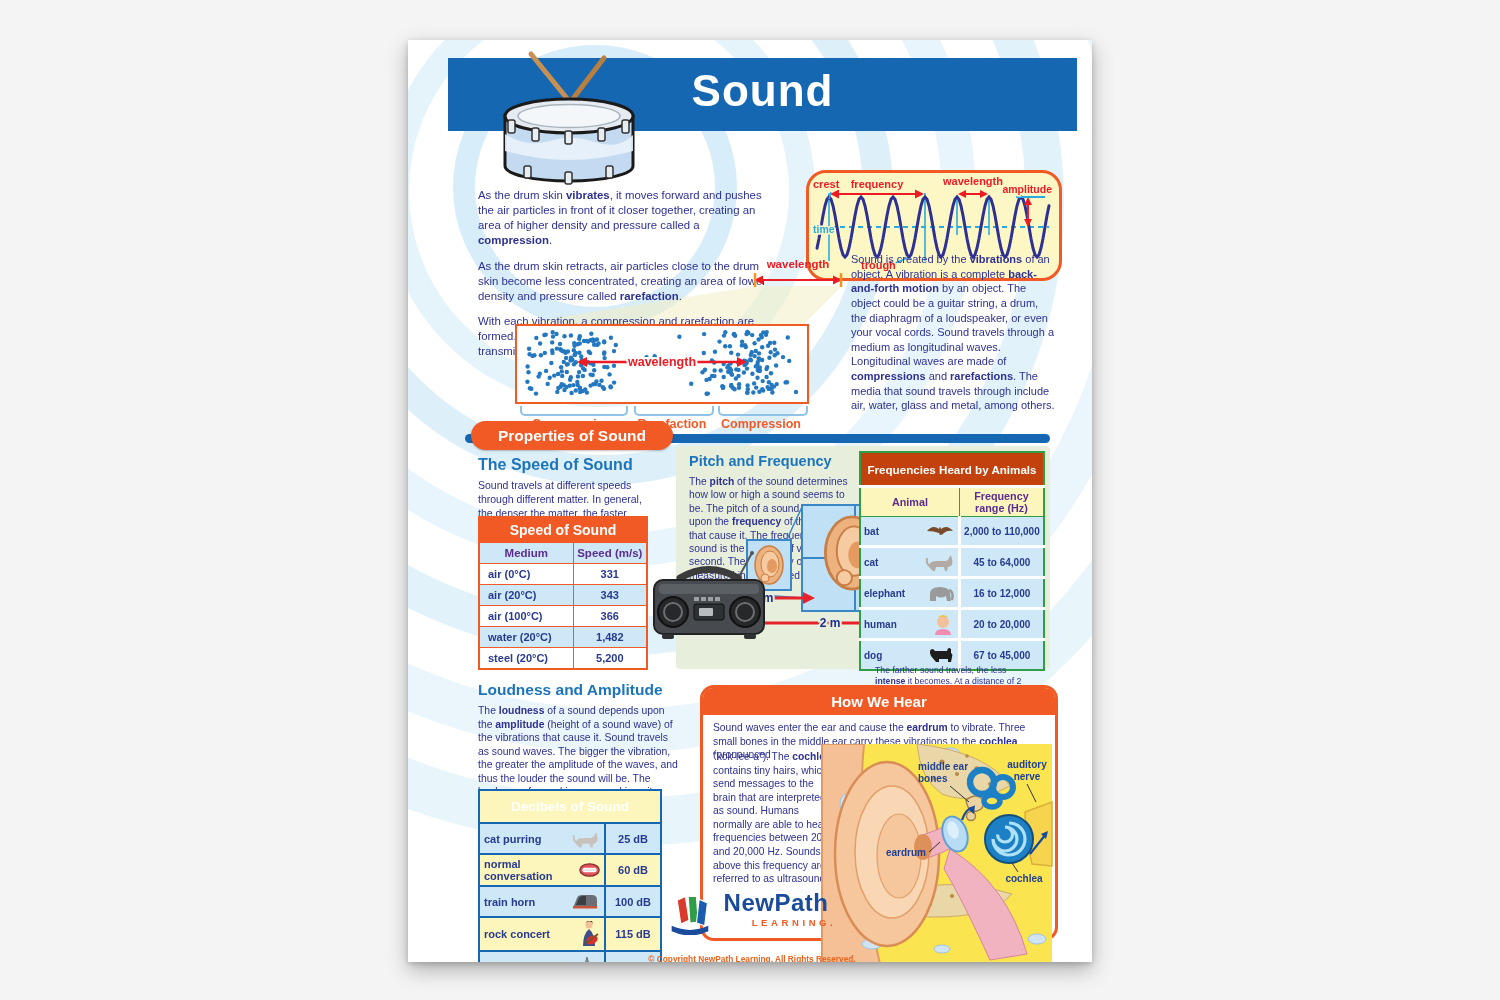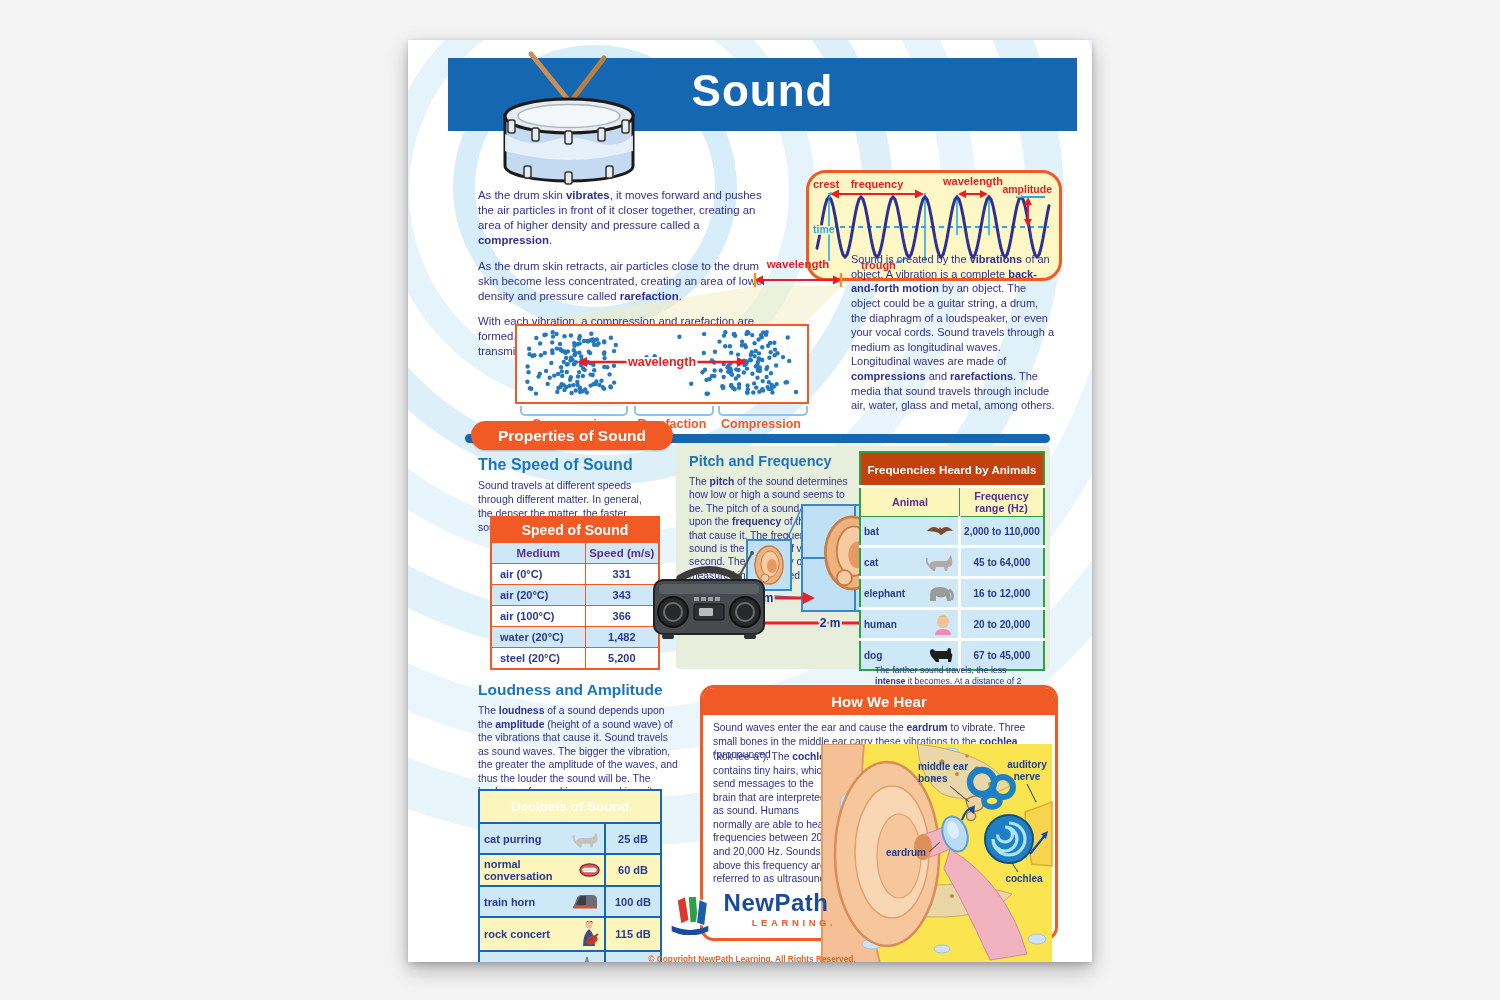--- a/index.html
+++ b/index.html
@@ -26,21 +26,21 @@
   .bracket{position:absolute;top:366px;height:8px;border:2px solid #8fc3e8;border-top:none;
            border-radius:0 0 5px 5px;z-index:2;}
   .plabel{position:absolute;top:377px;color:#f15a24;font-weight:bold;font-size:12.5px;text-align:center;z-index:2;}
   
   .propbar{left:57px;top:394px;width:585px;height:9px;background:#1567b2;border-radius:5px;z-index:2;}
   .proppill{left:63px;top:381px;width:202px;height:29px;background:#f15a24;border-radius:15px;color:#fff;
             font-weight:bold;font-size:15.5px;text-align:center;line-height:29px;z-index:3;
             box-shadow:0 1px 2px rgba(0,0,0,.25);}
   
   table{border-collapse:collapse;}
-  .stable{position:absolute;left:82px;top:476px;width:170px;border:2.5px solid #f15a24;z-index:2;background:#fff;}
+  .stable{position:absolute;left:70px;top:476px;width:170px;border:2.5px solid #f15a24;z-index:2;background:#fff;}
   .stable td,.stable th{border:1.5px solid #f15a24;font-size:11px;color:#283a8f;font-weight:bold;padding:4px 3px;}
   .stable .tt{background:#f15a24;color:#fff;font-size:14px;text-align:center;padding:4px 2px;}
   .stable .hh{background:#fdf6bc;color:#5c2d91;font-size:11.5px;text-align:center;}
   .stable tr:nth-child(even) td{background:#cfe8f7;}
   .stable td.c{text-align:center;}
   .stable td.m{padding-left:8px;}
   .gpanel{left:268px;top:406px;width:374px;height:223px;background:#e7efdc;z-index:1;border-radius:4px;}
   .atable{position:absolute;left:451px;top:411px;width:186px;border:2px solid #2f9e47;z-index:2;background:#cfe8f7;}
   .atable .tt{background:#c2410c;color:#fff;font-size:11.6px;font-weight:bold;text-align:center;padding:4px 1px;}
   .atable .hh{background:#fdf6bc;color:#5c2d91;font-size:10.8px;font-weight:bold;text-align:center;padding:2px;border:1.5px solid #2f9e47;}

